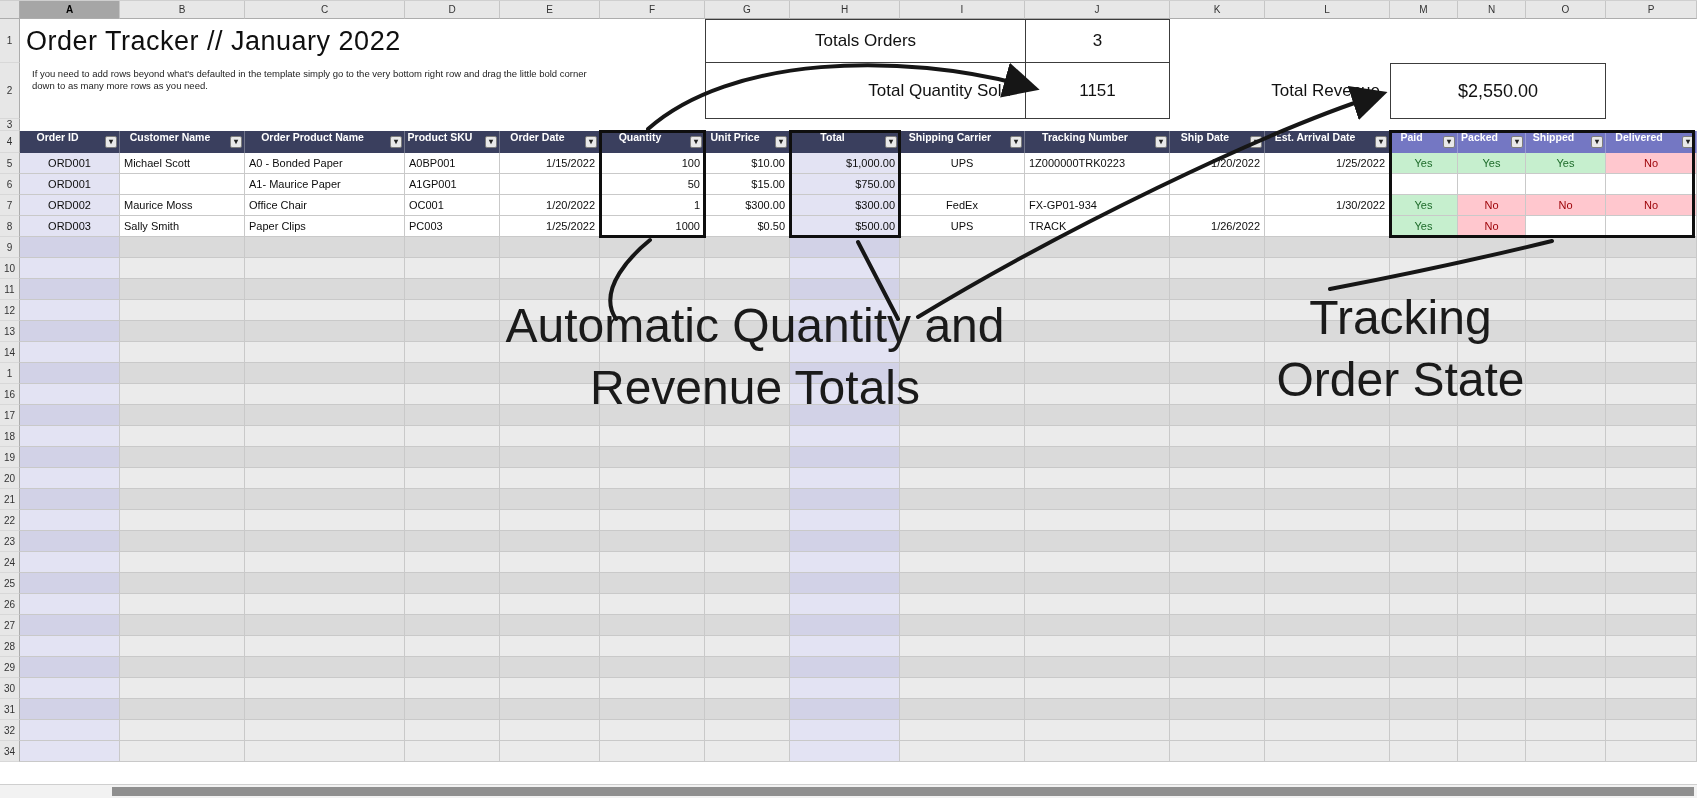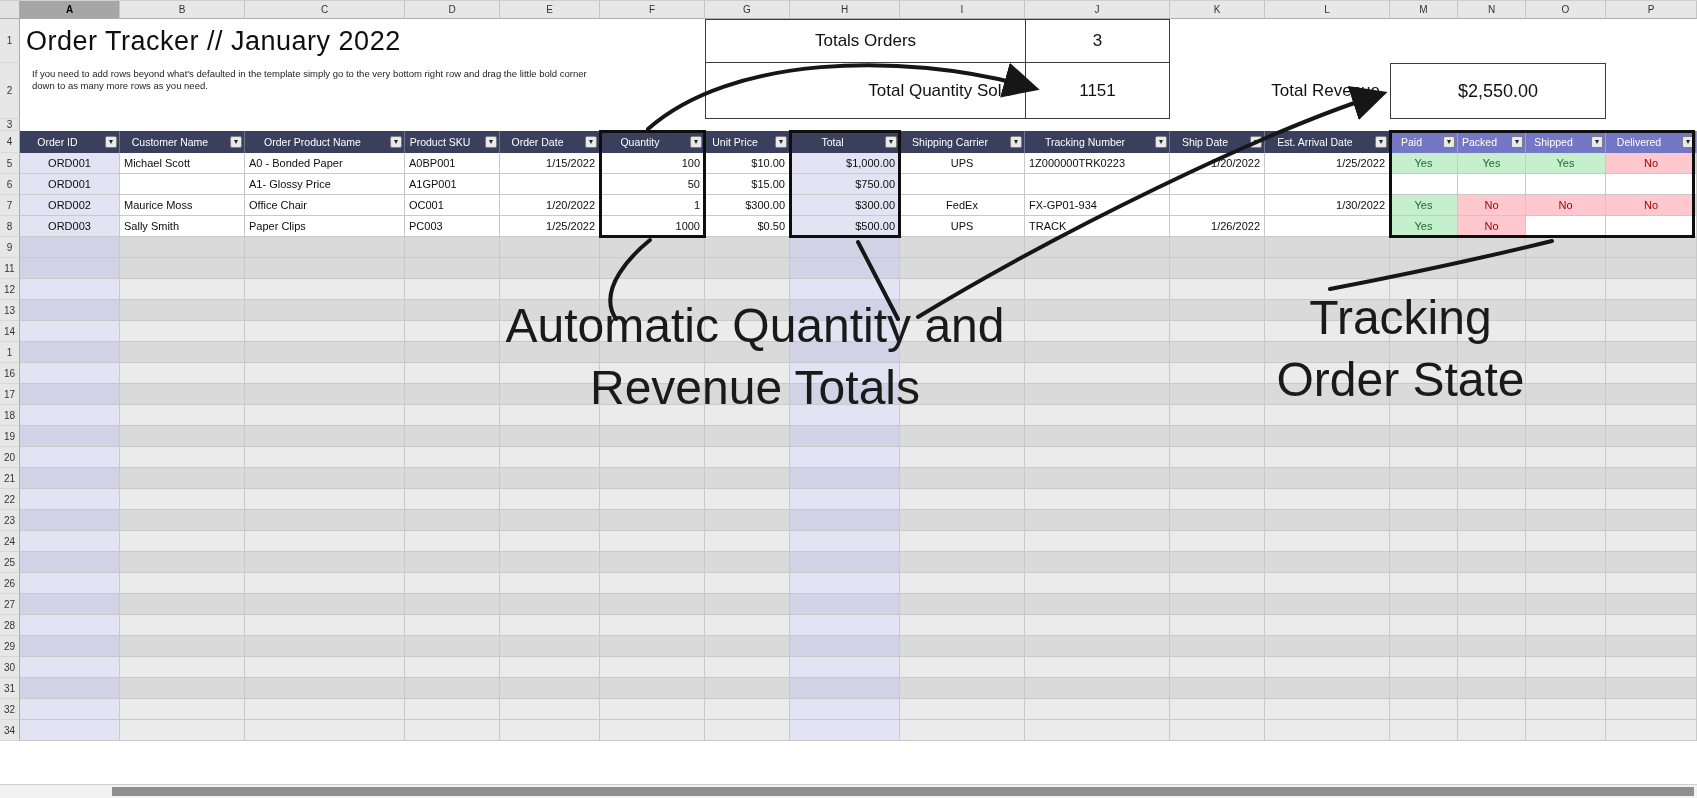--- a/index.html
+++ b/index.html
@@ -17,22 +17,22 @@
   .r1{height:44px}.r2{height:56px}.r3{height:12px}.hdr{height:22px}.dr{height:21px}.er{height:21px}
   .title{grid-column:2/8;display:flex;align-items:center;padding-left:6px;font-size:27px;color:#0f0f0f;white-space:nowrap;letter-spacing:.5px}
   .instr{grid-column:2/8;padding:5px 0 0 12px;font-size:9.5px;line-height:12px;color:#1c1c1c;white-space:nowrap}
   .tlabel{grid-column:8/11;display:flex;align-items:center;justify-content:center;font-size:17px;color:#111}
   .t2label{grid-column:8/11;display:flex;align-items:center;justify-content:flex-end;padding-right:14px;font-size:17px;color:#111}
   .tvalue{grid-column:11/12;display:flex;align-items:center;justify-content:center;font-size:17px;color:#111}
   .b-top{border-top:1px solid #3c3c3c}.b-left{border-left:1px solid #3c3c3c}
   .b-right{border-right:1px solid #3c3c3c}.b-bottom{border-bottom:1px solid #3c3c3c}
   .rev-label{grid-column:12/14;display:flex;align-items:center;justify-content:flex-end;padding-right:10px;font-size:17px;color:#111}
   .rev-value{grid-column:14/17;display:flex;align-items:center;justify-content:center;font-size:18px;color:#111;border:1px solid #3c3c3c}
-  .hc{position:relative;background:var(--header-bg);color:#fff;font-size:10.5px;font-weight:normal;
-      display:flex;align-items:center;border-right:1px solid rgba(255,255,255,.28);padding:0 26px 0 2px}
+  .hc{position:relative;background:var(--header-bg);color:#fff;font-size:10.5px;font-weight:bold;
+      display:flex;border-right:1px solid rgba(255,255,255,.28);padding:0 26px 0 2px}
   .hc .lbl{flex:1;text-align:center;overflow:hidden;white-space:nowrap}
   .hc.sthc{background:var(--status-header-bg)}
   .dd{position:absolute;right:2px;top:50%;transform:translateY(-50%);width:12px;height:12px;
       background:#E9E9E9;border:1px solid #7d7d7d;border-radius:2px;color:#222;font-size:8px;line-height:10px;text-align:center}
   .c{font-size:11px;color:#0d0d0d;display:flex;align-items:center;padding:0 4px;white-space:nowrap;overflow:hidden;
      background:#fff;border-right:1px solid var(--grid-line);border-bottom:1px solid var(--grid-line)}
   .num{justify-content:flex-end}
   .ctr{justify-content:center}
   .bold{font-weight:normal}
   .colA{background:var(--lavender)}
@@ -188,21 +188,21 @@
     <div class="c st yes">Yes</div>
     <div class="c st yes">Yes</div>
     <div class="c st yes">Yes</div>
     <div class="c st no">No</div>
   </div>
 
   <div class="row dr">
     <div class="rn">6</div>
     <div class="c ctr bold colA">ORD001</div>
     <div class="c"></div>
-    <div class="c">A1- Glossy Price</div>
+    <div class="c">A1- Maurice Paper</div>
     <div class="c">A1GP001</div>
     <div class="c num"></div>
     <div class="c num">50</div>
     <div class="c num">$15.00</div>
     <div class="c num bold colH">$750.00</div>
     <div class="c ctr bold"></div>
     <div class="c"></div>
     <div class="c num"></div>
     <div class="c num"></div>
     <div class="c st"></div>
@@ -264,20 +264,39 @@
         <div class="c colH"></div>
         <div class="c"></div>
         <div class="c"></div>
         <div class="c"></div>
         <div class="c"></div>
         <div class="c"></div>
         <div class="c"></div>
         <div class="c"></div>
         <div class="c"></div>
       </div>
+      <div class="row er even">
+        <div class="rn">10</div>
+        <div class="c colA"></div>
+        <div class="c"></div>
+        <div class="c"></div>
+        <div class="c"></div>
+        <div class="c"></div>
+        <div class="c"></div>
+        <div class="c"></div>
+        <div class="c colH"></div>
+        <div class="c"></div>
+        <div class="c"></div>
+        <div class="c"></div>
+        <div class="c"></div>
+        <div class="c"></div>
+        <div class="c"></div>
+        <div class="c"></div>
+        <div class="c"></div>
+      </div>
       <div class="row er odd">
         <div class="rn">11</div>
         <div class="c colA"></div>
         <div class="c"></div>
         <div class="c"></div>
         <div class="c"></div>
         <div class="c"></div>
         <div class="c"></div>
         <div class="c"></div>
         <div class="c colH"></div>

